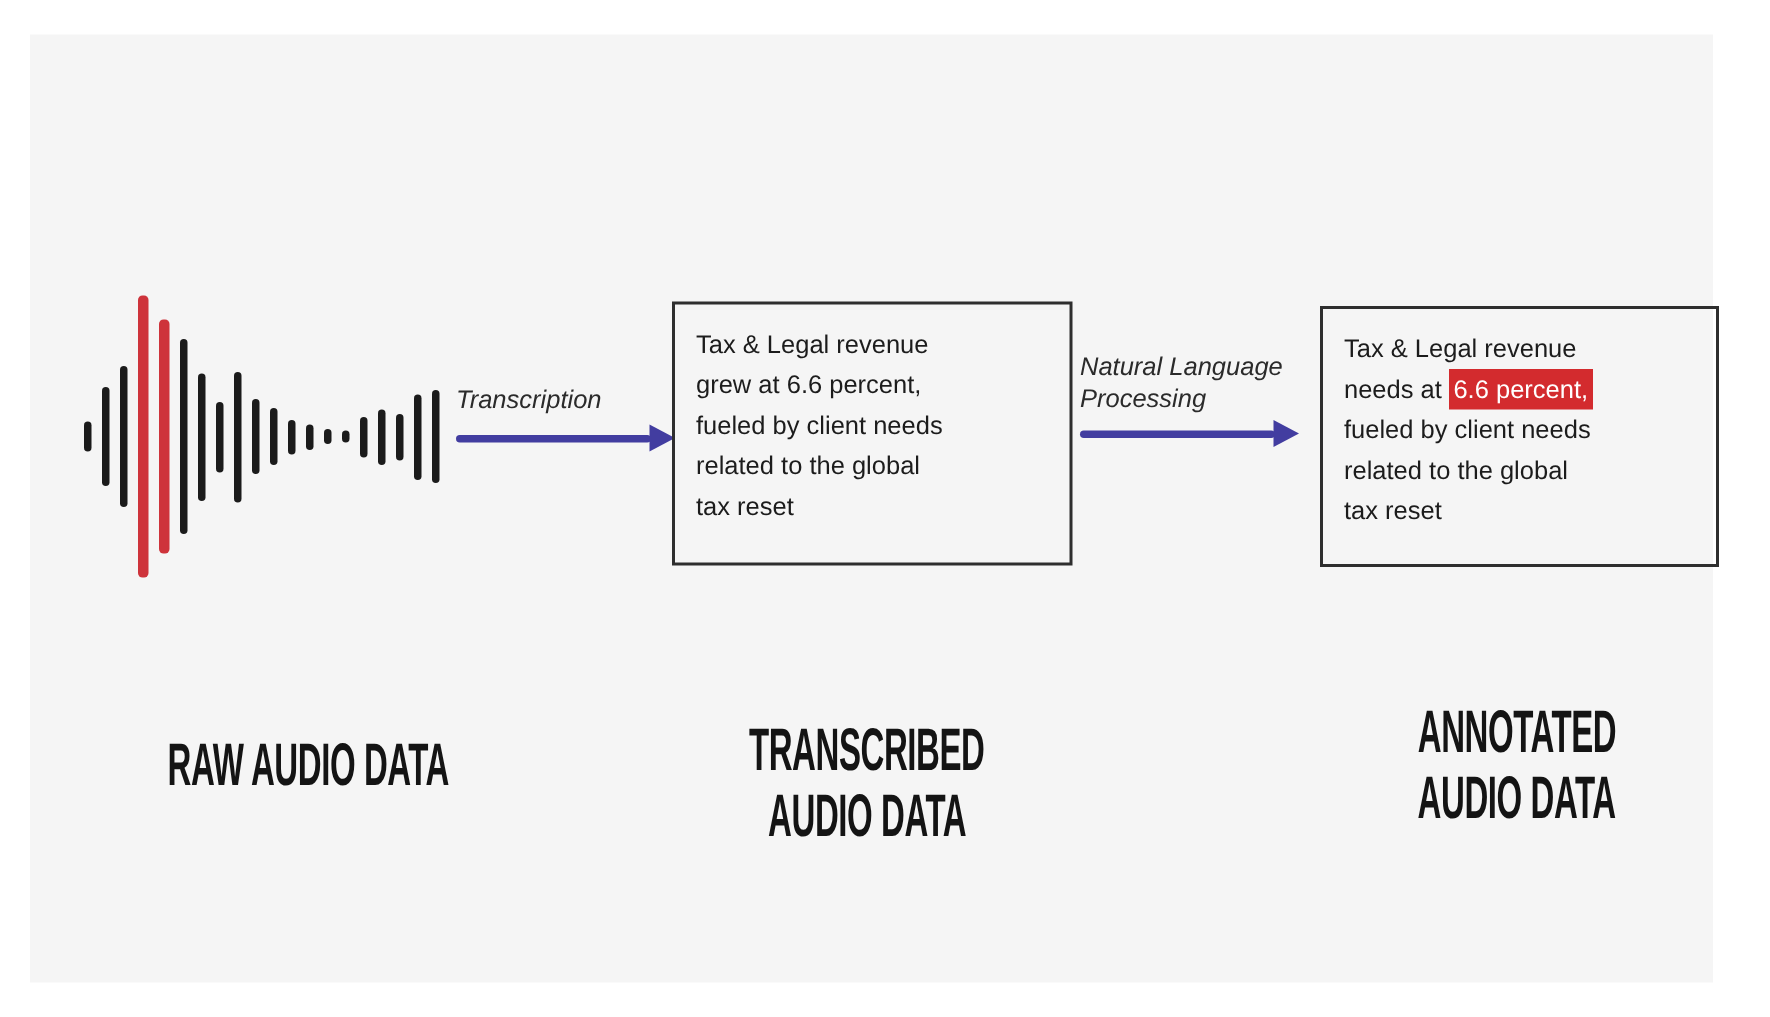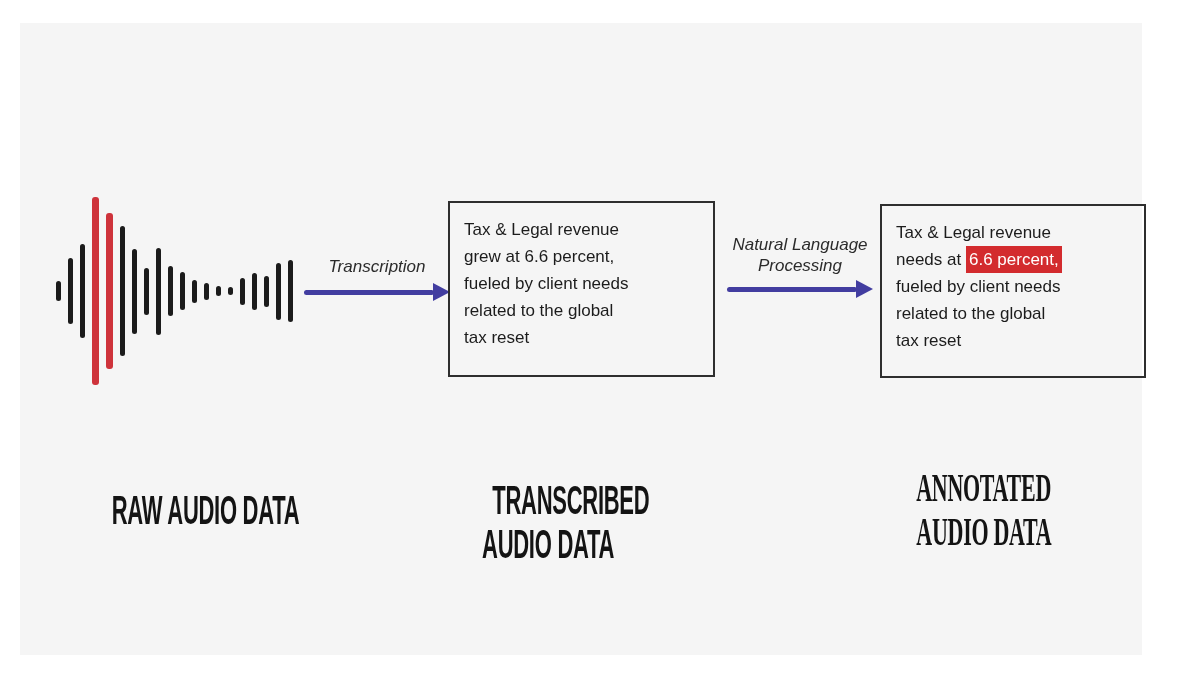--- a/index.html
+++ b/index.html
@@ -44,21 +44,21 @@
   .wbar.red {
     width: 7px;
     background: var(--bar-red, #ce333b);
   }
 
   
   .arrow-group {
     position: absolute;
     display: flex;
     flex-direction: column;
-    align-items: center;
+    align-items: flex-start;
   }
   .arrow-group.a1 { left: 284px; top: 233px; width: 146px; }
   .arrow-group.a2 { left: 700px; top: 211px; width: 160px; }
   .arrow-label {
     font-style: italic;
     font-size: 17px;
     line-height: 21px;
     color: #2b2b2b;
     text-align: center;
     white-space: nowrap;
@@ -100,35 +100,36 @@
   .hl {
     background: var(--highlight-bg, #d32b2e);
     color: var(--highlight-text, #ffffff);
     padding: 4px 3px;
   }
 
   
   .caption {
     position: absolute;
     width: 300px;
+    text-align: center;
     font-weight: bold;
     font-size: 40px;
     line-height: 44px;
     color: #141414;
   }
   .caption .cond {
     display: inline-block;
     transform: scaleX(0.55);
     transform-origin: 50% 50%;
     white-space: nowrap;
     letter-spacing: -0.5px;
   }
   .caption.raw        { left: 15px;  top: 465px; }
   .caption.transcribed{ left: 408px; top: 455px; }
-  .caption.annotated  { left: 841px; top: 443px; font-family: Liberation Serif, serif; }
+  .caption.annotated  { left: 841px; top: 443px; }
 </style>
 </head>
 <body>
 
 <div class="page">
   <div class="panel">
 
     <div class="waveform">
         <div class="wbar" style="height: 20px;"></div>
         <div class="wbar" style="height: 66px;"></div>

